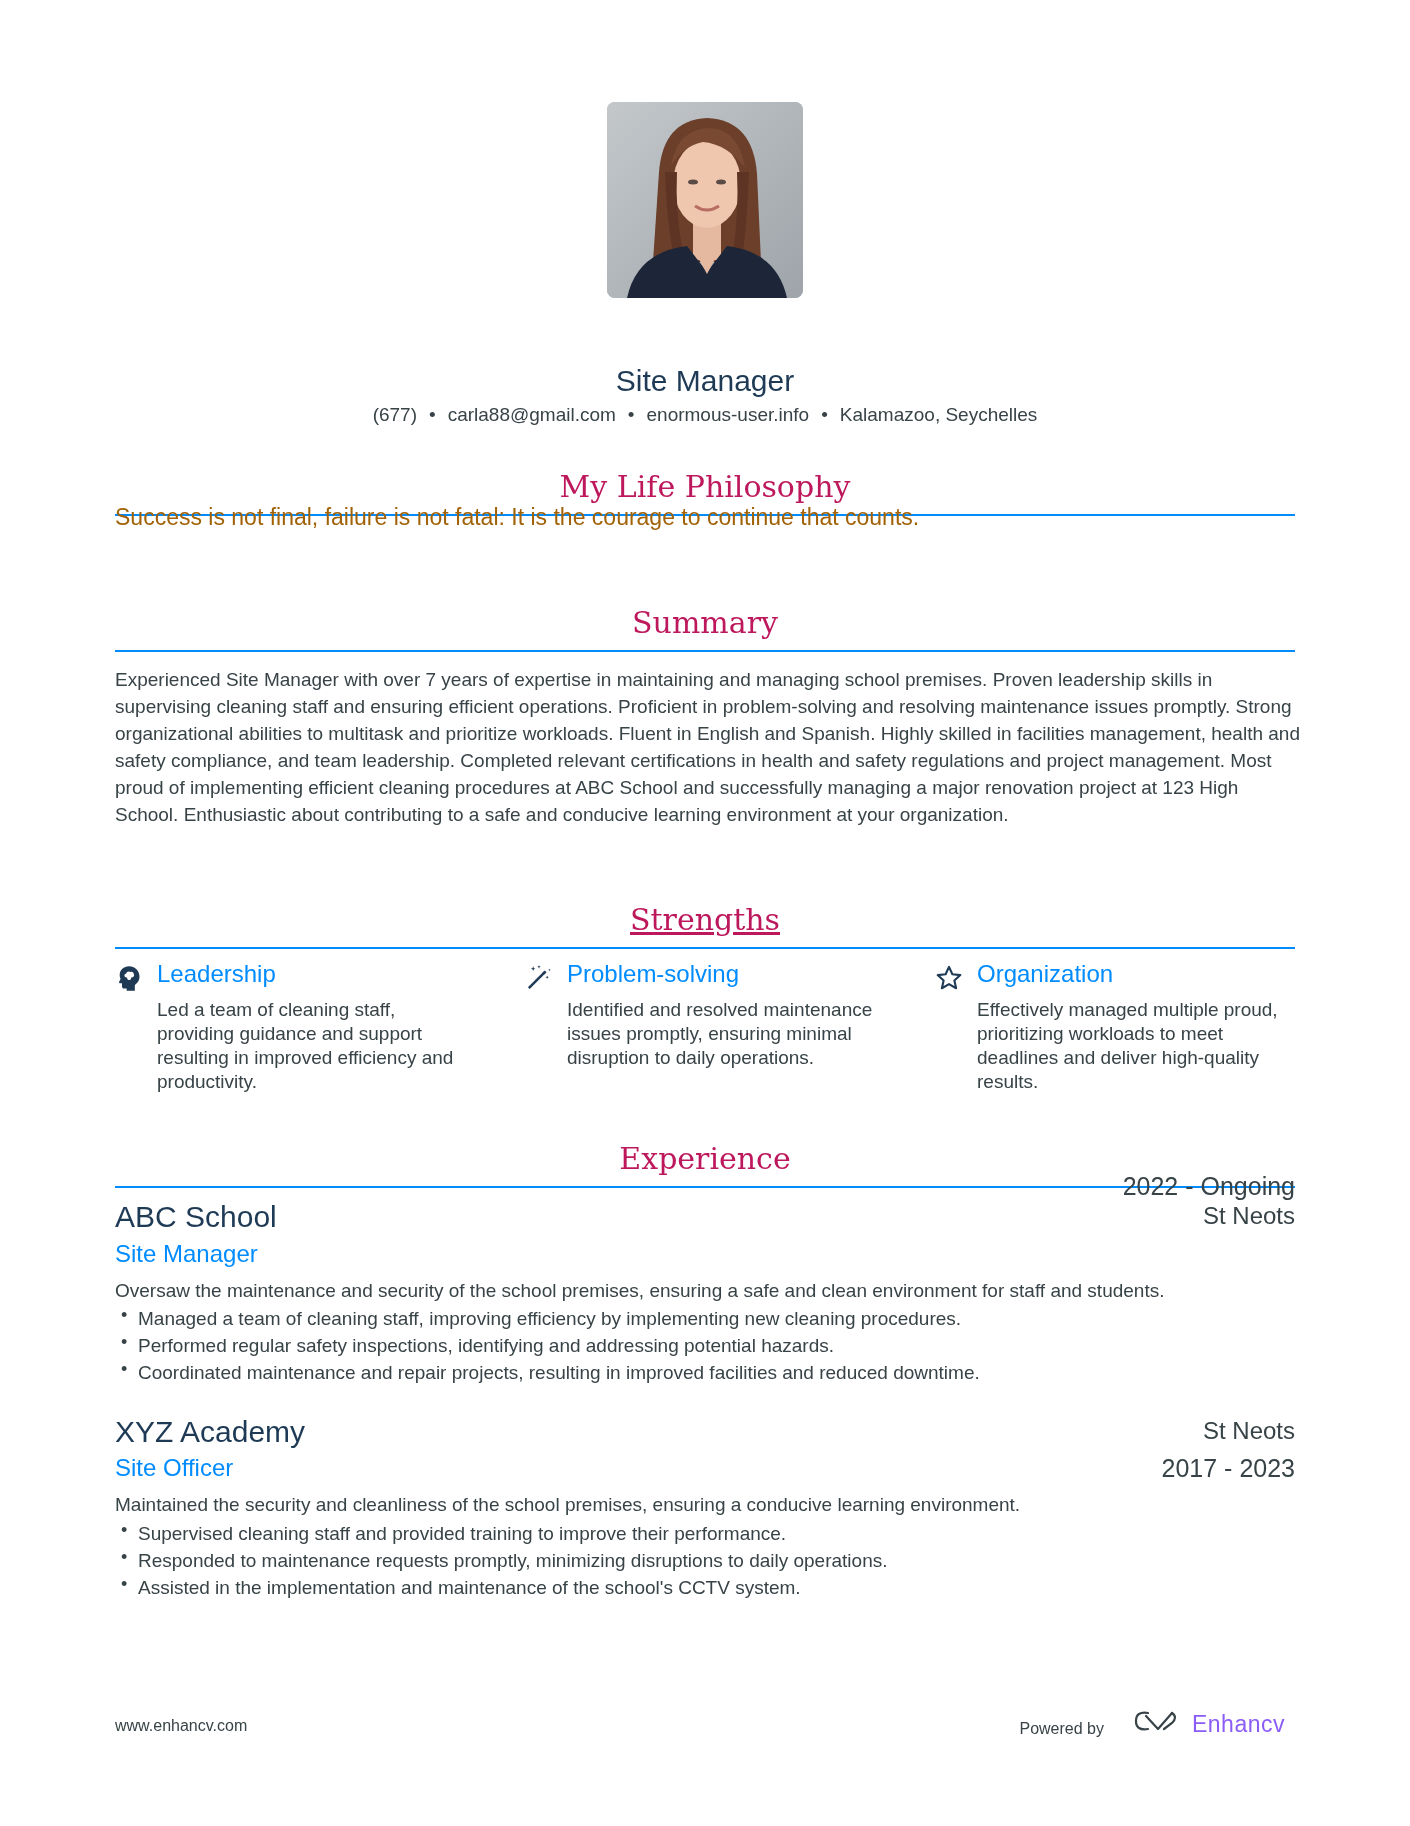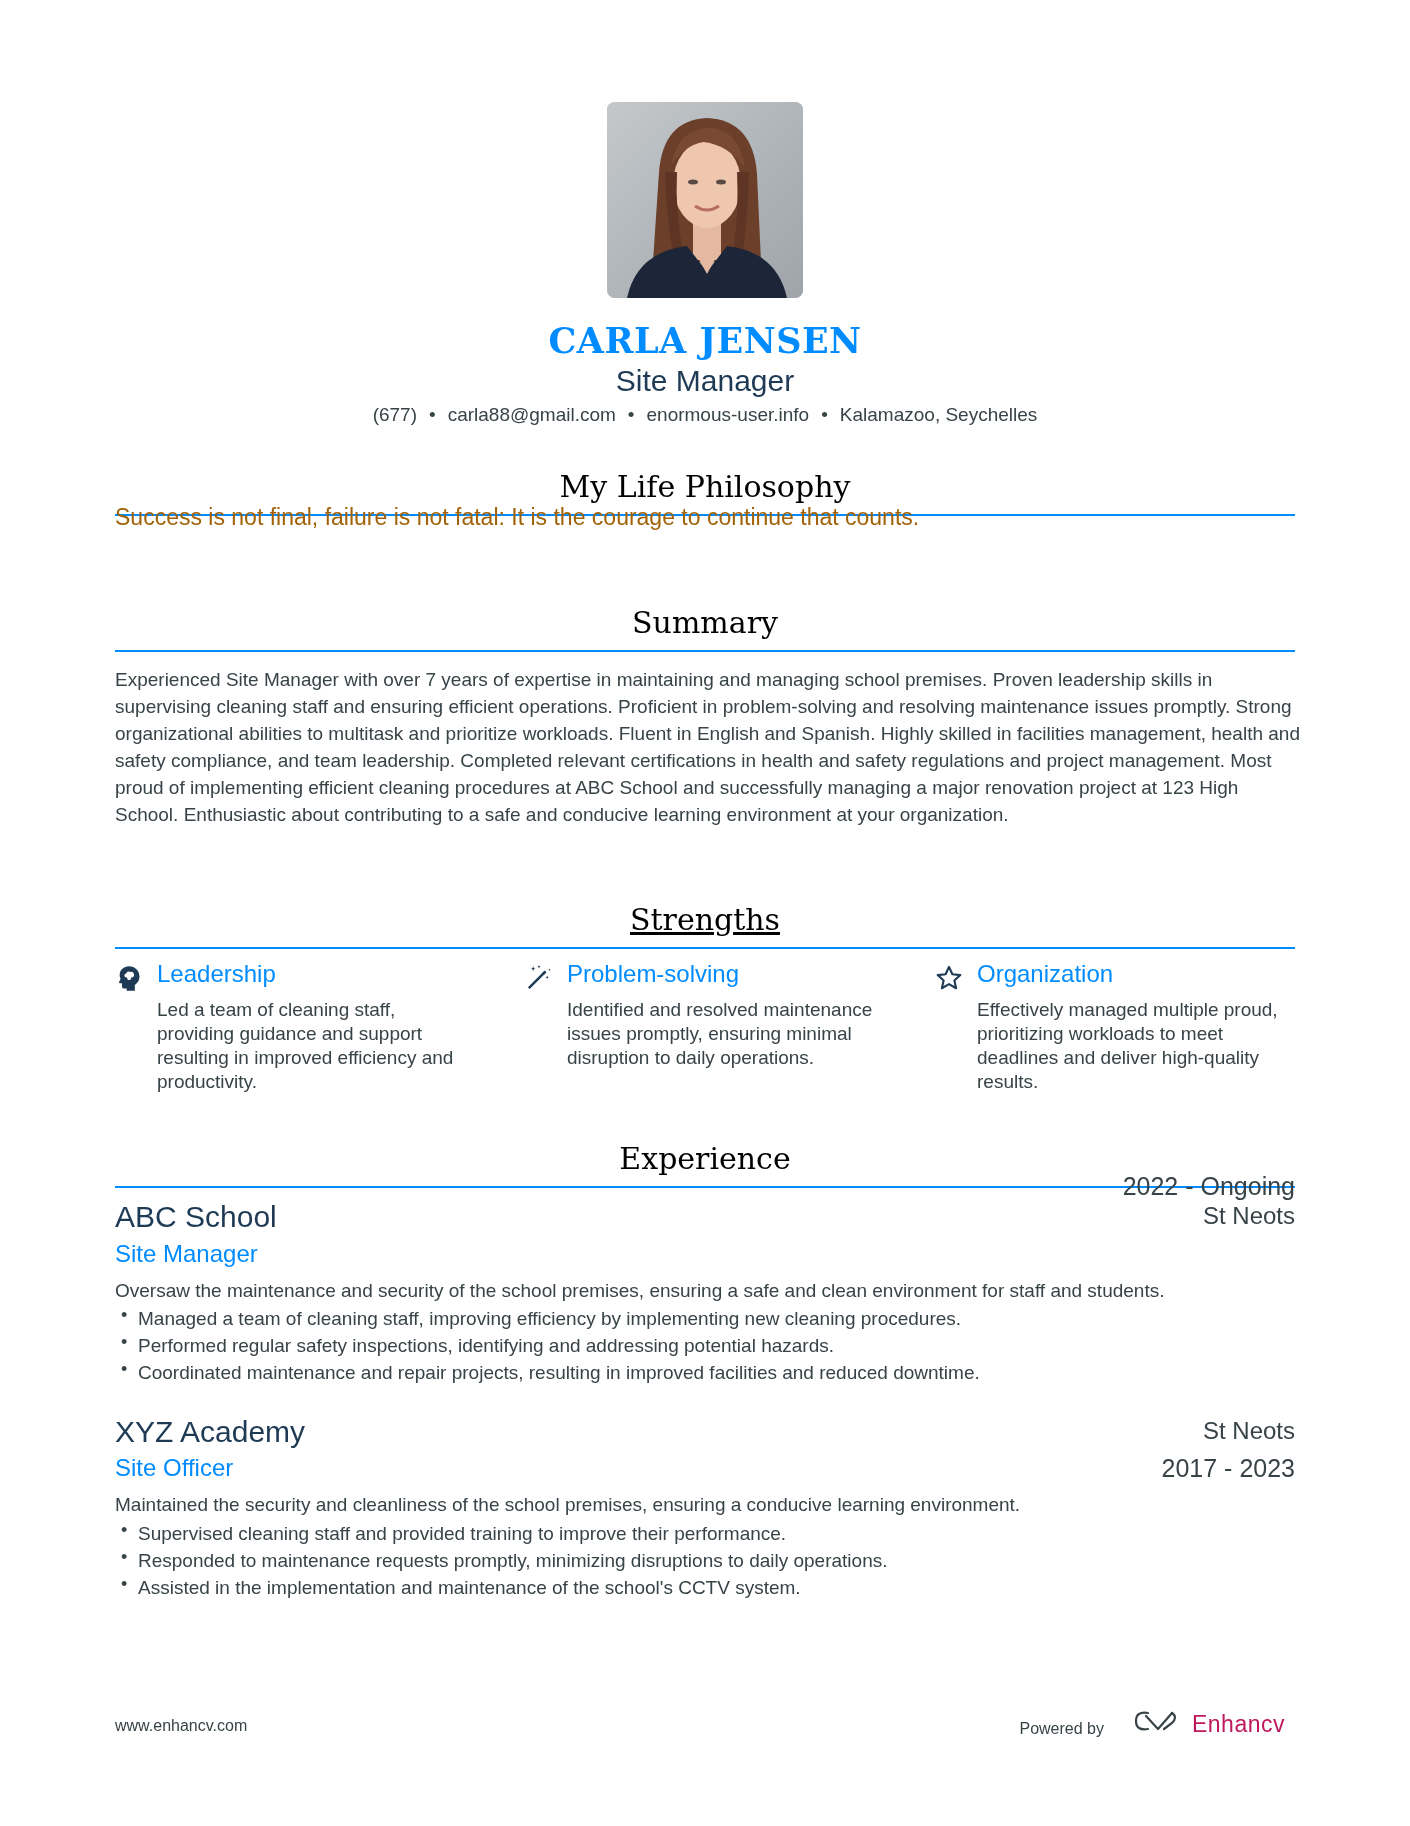--- a/index.html
+++ b/index.html
@@ -14,21 +14,21 @@
   .name { position: absolute; left: 0; width: 1410px; top: 320px; text-align: center;
     font-family: "DejaVu Serif", "Liberation Serif", serif; font-weight: bold;
     font-size: 35px; color: #008cff; letter-spacing: 0.5px; }
   .title { position: absolute; left: 0; width: 1410px; top: 364px; text-align: center;
     font-size: 30px; color: #1e3a55; }
   .contacts { position: absolute; left: 0; width: 1410px; top: 404px; text-align: center;
     font-size: 19px; color: #384347; }
   .contacts .sep { margin: 0 12px; }
 
   .section-head { position: absolute; left: 115px; width: 1180px; text-align: center;
-    font-family: "DejaVu Serif", "Liberation Serif", serif; font-size: 30px; color: #000000; }
+    font-family: "DejaVu Serif", "Liberation Serif", serif; font-size: 30px; color: #be185d; }
   .rule { position: absolute; left: 115px; width: 1180px; height: 2px; background: #008cff; }
 
   .philosophy { position: absolute; left: 115px; top: 504px; width: 1180px;
     font-size: 23px; color: #a16207; }
 
   .summary { position: absolute; left: 115px; top: 666px; width: 1185px;
     font-size: 19px; line-height: 27px; color: #384347; }
 
   .strength { position: absolute; top: 960px; width: 370px; }
   .strength .icon { position: absolute; left: 0; top: 4px; width: 28px; height: 28px; }
@@ -42,21 +42,21 @@
   .job-loc { position: absolute; right: 115px; font-size: 24px; color: #384347; text-align: left; }
   .job-date { position: absolute; right: 115px; font-size: 25px; color: #384347; text-align: right; }
   .job-desc { position: absolute; left: 115px; width: 1185px; font-size: 19px; color: #384347; }
   .job-bullets { position: absolute; left: 118px; width: 1180px; margin: 0; padding: 0; list-style: none; }
   .job-bullets li { font-size: 19px; line-height: 27px; color: #384347; position: relative; padding-left: 20px; }
   .job-bullets li::before { content: "•"; position: absolute; left: 3px; top: -3px; font-size: 18px; color: #384347; }
 
   .footer-left { position: absolute; left: 115px; top: 1717px; font-size: 16px; color: #384347; }
   .footer-right { position: absolute; right: 125px; top: 1708px; display: flex; align-items: flex-end; gap: 12px; }
   .footer-right .powered { font-size: 16px; color: #384347; margin-right: 16px; }
-  .footer-right .brand { font-size: 23px; color: #be185d; letter-spacing: 0.5px; }
+  .footer-right .brand { font-size: 23px; color: #8b5cf6; letter-spacing: 0.5px; }
 </style>
 </head>
 <body>
 
 <div class="page">
 
   <div class="photo-wrap" title="Profile photo">
     <svg viewBox="0 0 196 196">
       <defs>
         <linearGradient id="bg" x1="0" y1="0" x2="1" y2="1">
@@ -79,21 +79,20 @@
       <ellipse cx="86" cy="80" rx="5" ry="2.5" fill="#5a4a45"></ellipse>
       <ellipse cx="114" cy="80" rx="5" ry="2.5" fill="#5a4a45"></ellipse>
 
       <path d="M88 104 Q100 112 112 104" stroke="#b86d63" stroke-width="3" fill="none"></path>
 
       <path d="M20 196 Q30 150 80 144 L100 170 L120 144 Q170 150 180 196 Z" fill="#1c2638"></path>
       <path d="M86 146 L100 172 L114 146 Z" fill="#e4b9a0"></path>
     </svg>
   </div>
 
-  <div class="name">CARLA JENSEN</div>
   <div class="title">Site Manager</div>
   <div class="contacts">
     <span>(677)</span><span class="sep">•</span><span>carla88@gmail.com</span><span class="sep">•</span><span>enormous-user.info</span><span class="sep">•</span><span>Kalamazoo, Seychelles</span>
   </div>
 
   <div class="section-head" style="top:469px;">My Life Philosophy</div>
   <div class="rule" style="top:514px;"></div>
   <div class="philosophy">Success is not final, failure is not fatal: It is the courage to continue that counts.</div>
 
   <div class="section-head" style="top:605px;">Summary</div>

